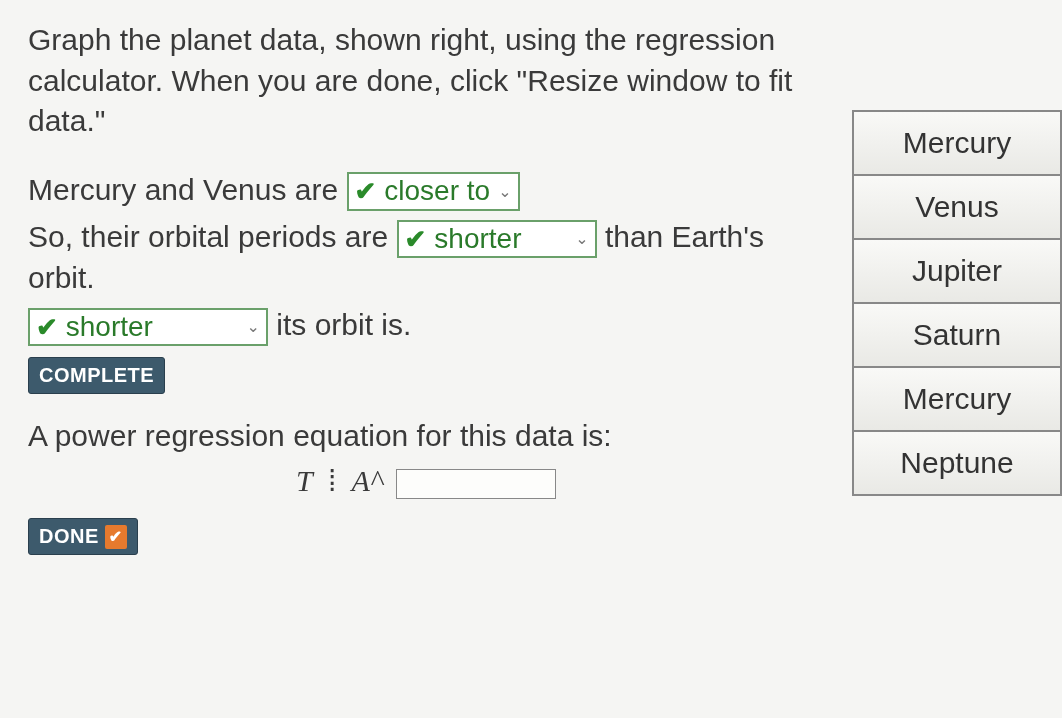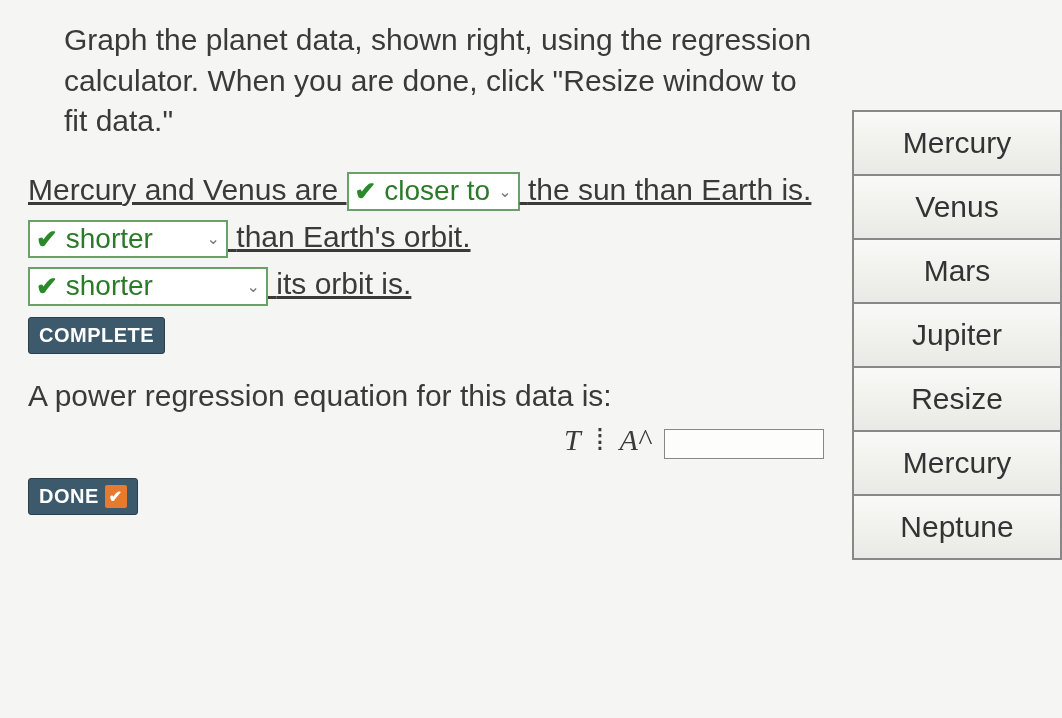--- a/index.html
+++ b/index.html
@@ -34,22 +34,22 @@
     width: 100%;
   }
   .planet-table td {
     border: 2px solid #888;
     background: linear-gradient(#f9f9f7, #e9e9e5);
     padding: 14px 18px;
     font-size: 30px;
     text-align: center;
     color: #333;
   }
-  .instr { margin-bottom: 28px; margin-left: 36px; }
-  .block { margin-bottom: 6px; text-decoration: underline; }
+  .instr { margin-bottom: 28px; }
+  .block { margin-bottom: 6px; }
   .dd {
     display: inline-flex;
     align-items: center;
     border: 2px solid #6aa06a;
     background: #fff;
     padding: 2px 6px 2px 6px;
     font-size: 28px;
     color: #2a7a2a;
     vertical-align: middle;
     line-height: 1.1;
@@ -84,21 +84,21 @@
     background: #e67a2e;
     color: #fff;
     font-size: 16px;
     padding: 1px 4px;
     border-radius: 2px;
     display: inline-flex;
     align-items: center;
     justify-content: center;
   }
   .eq-line {
-    text-align: right;
+    text-align: center;
     font-size: 30px;
     font-style: italic;
     font-family: "Times New Roman", serif;
     margin-top: 4px;
   }
   .eq-input {
     display: inline-block;
     border: 1px solid #888;
     background: #fdfdfb;
     width: 160px;
@@ -118,24 +118,24 @@
   <div class="left">
     <div class="instr">Graph the planet data, shown right, using the regression calculator. When you are done, click "Resize window to fit data."</div>
 
     <div class="block">
       <span>Mercury and Venus are </span>
       <span class="dd">
         <span class="check">✔</span>
         <span>closer to</span>
         <span class="caret">⌄</span>
       </span>
-      <span> the sun than Earth is.</span>
     </div>
 
     <div class="block">
+      <span>So, their orbital periods are </span>
       <span class="dd" style="min-width:200px">
         <span class="check">✔</span>
         <span>shorter</span>
         <span class="caret">⌄</span>
       </span>
       <span> than Earth's orbit.</span>
     </div>
 
 
     <div class="block">
@@ -172,27 +172,24 @@
   <div class="right">
     <table class="planet-table">
       <tbody>
         <tr>
             <td>Mercury</td>
           </tr>
         <tr>
             <td>Venus</td>
           </tr>
         <tr>
-            <td>Mars</td>
-          </tr>
-        <tr>
             <td>Jupiter</td>
           </tr>
         <tr>
-            <td>Resize</td>
+            <td>Saturn</td>
           </tr>
         <tr>
             <td>Mercury</td>
           </tr>
         <tr>
             <td>Neptune</td>
           </tr>
       </tbody>
     </table>
   </div>

